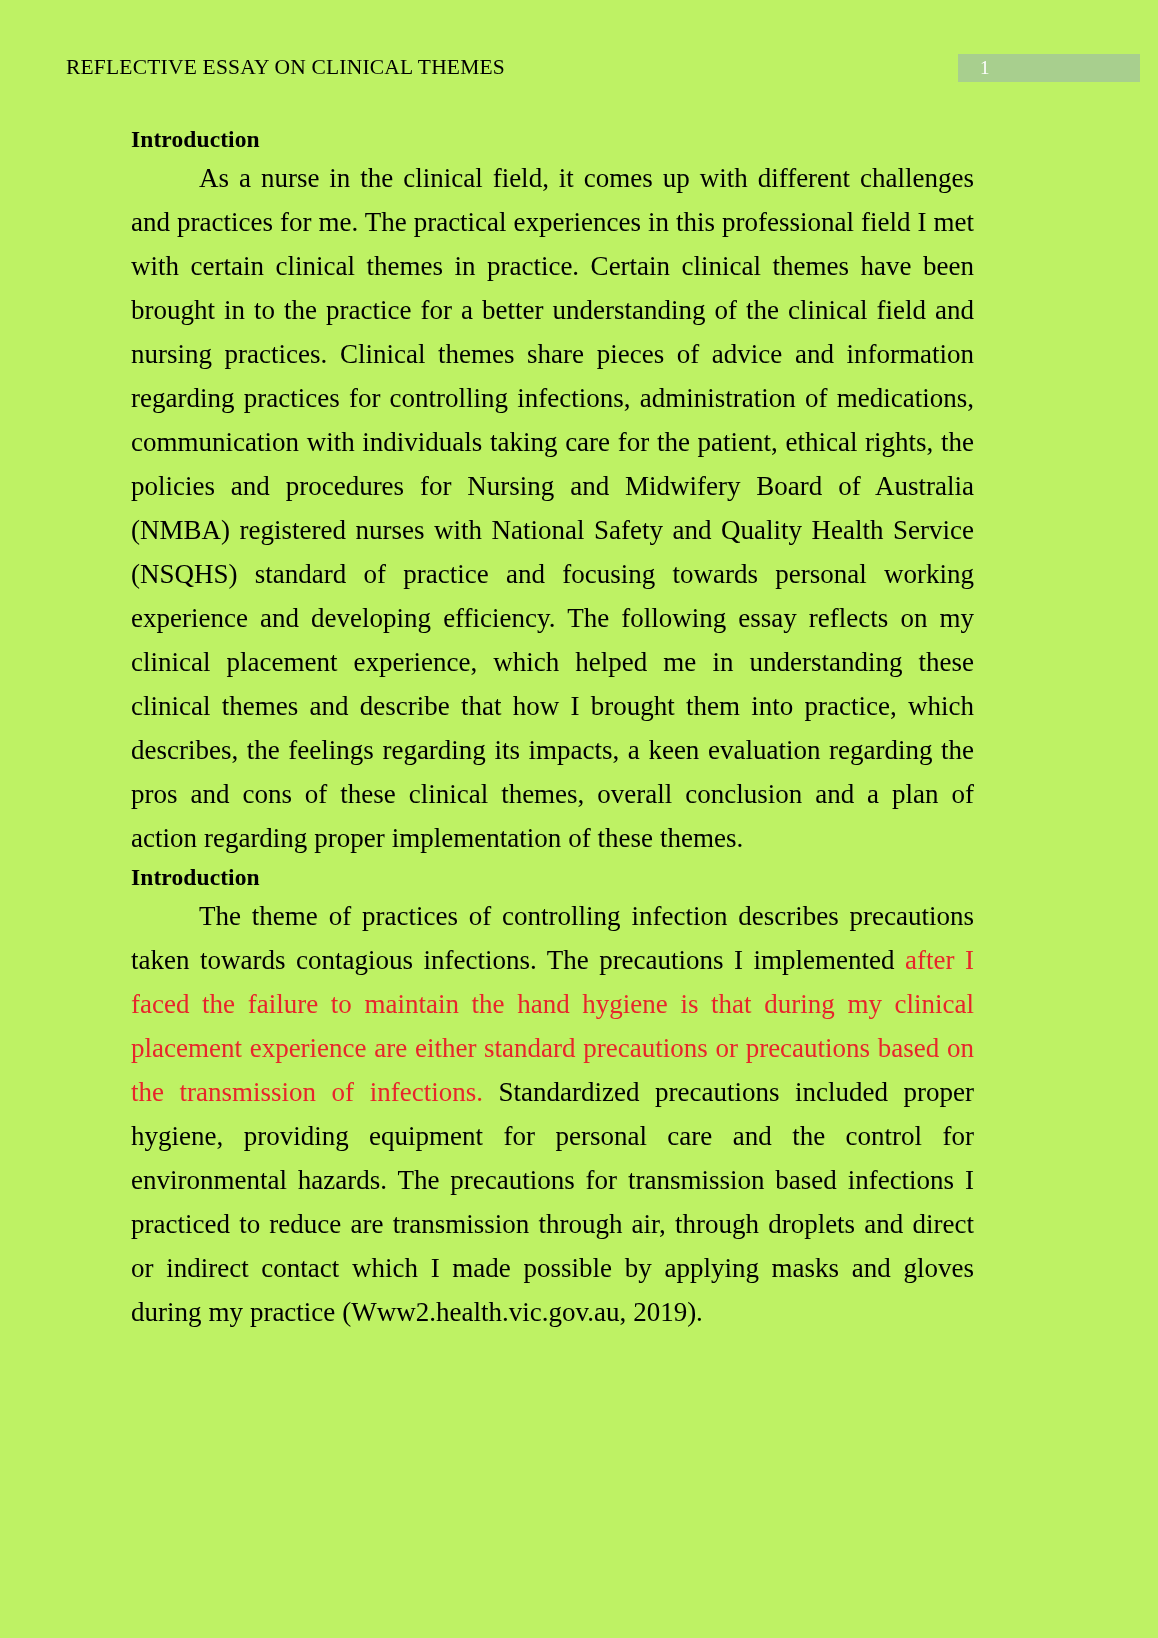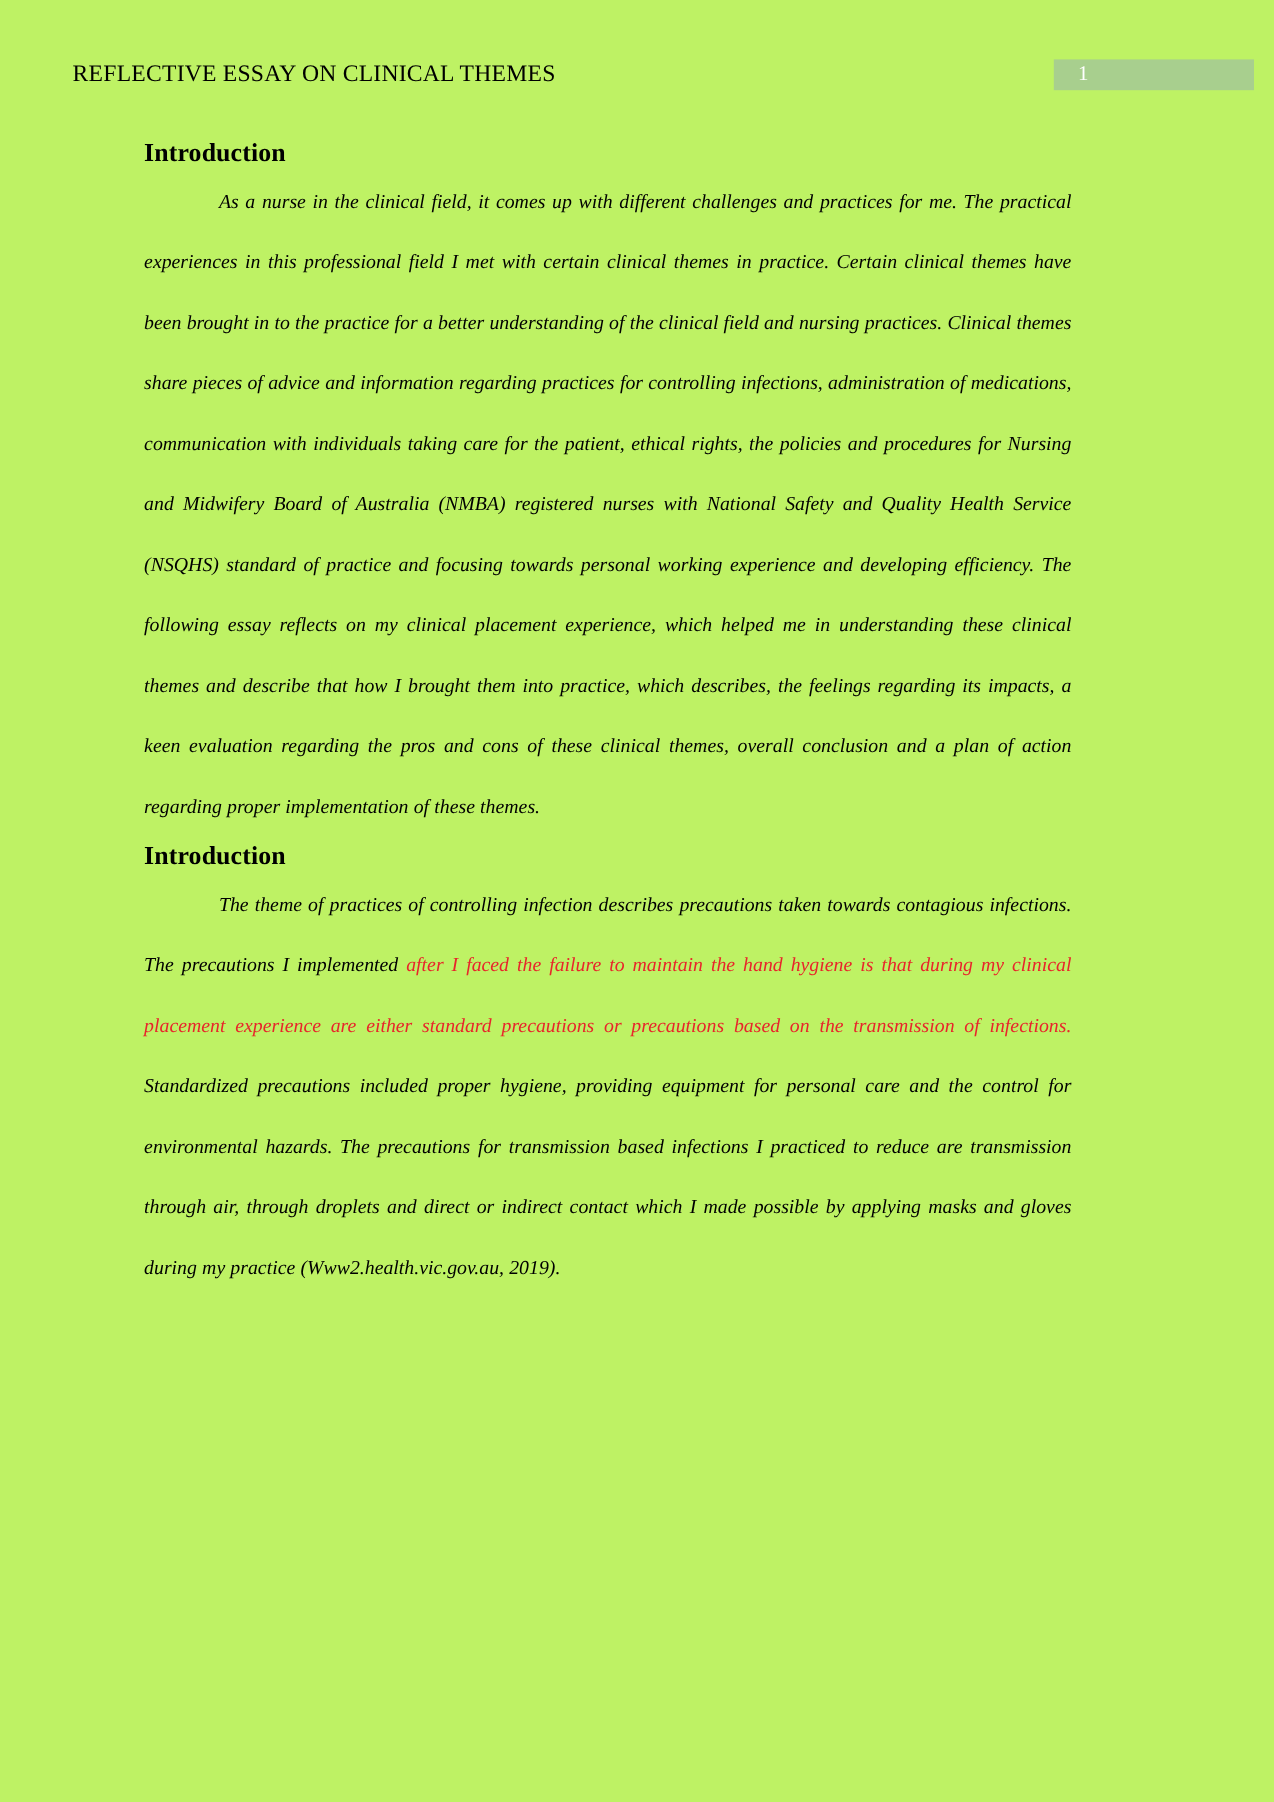--- a/index.html
+++ b/index.html
@@ -81,28 +81,27 @@
   }
 
   .heading-desc {
     margin-top: 40px;
     margin-bottom: 36px;
   }
 
   p.body-para {
     margin: 0;
     padding: 0;
-    font-size: 18px;
-    line-height: 55px;
+    font-size: 27px;
+    line-height: 44px;
     text-align: justify;
     text-indent: 68px;
     text-justify: inter-word;
     word-spacing: 0.2px;
     color: #000000;
-    font-style: italic;
   }
 
   p.body-para:last-child {
     margin-bottom: 0;
   }
 
   .redline {
     color: #e8252b;
   }
 </style>

